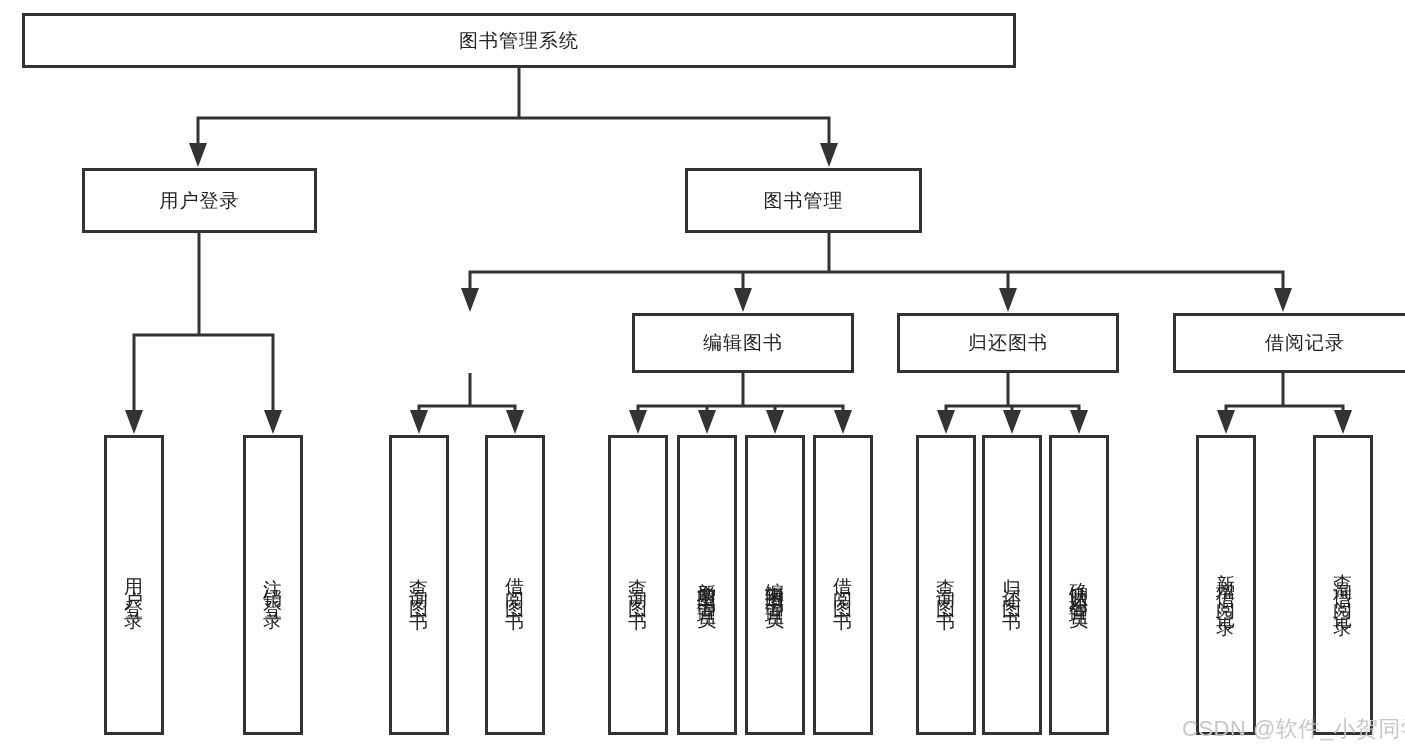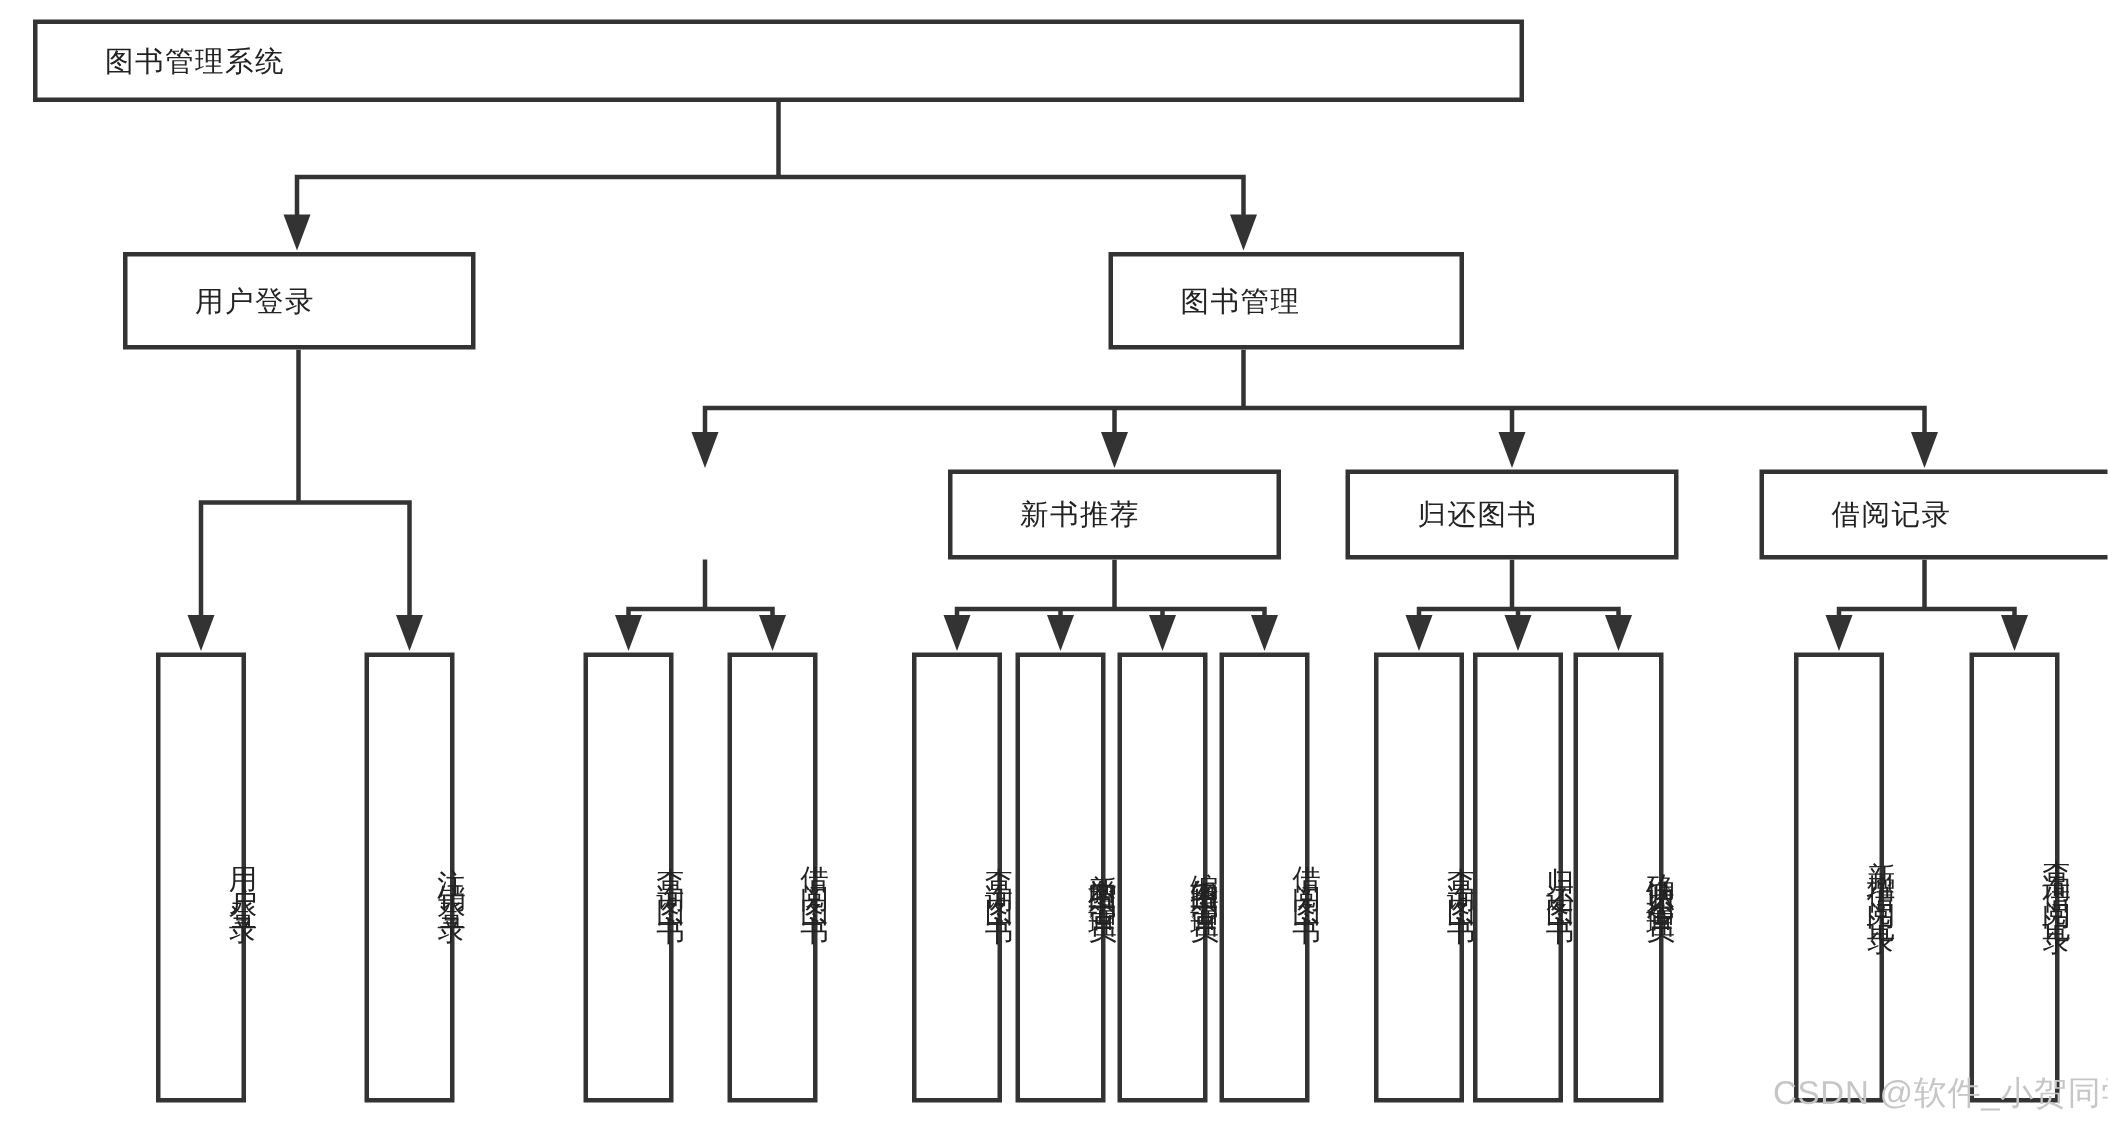--- a/index.html
+++ b/index.html
@@ -1,21 +1,21 @@
 <!DOCTYPE html>
 <html><head>
 <meta charset="utf-8">
 <style>
   html,body{margin:0;padding:0;background:#ffffff;}
   body{width:1405px;height:747px;position:relative;overflow:hidden;
        font-family:"Liberation Sans","DejaVu Sans",sans-serif;color:#222222;}
   #canvas{position:absolute;inset:0;width:1405px;height:747px;}
   svg.wires{position:absolute;left:0;top:0;z-index:1;}
   .box{position:absolute;box-sizing:border-box;background:#ffffff;border:3px solid #333333;
-       display:flex;align-items:center;justify-content:flex-start;z-index:2;padding-left:45px;}
+       display:flex;align-items:center;justify-content:center;z-index:2;}
   .hlabel{font-size:19px;letter-spacing:1px;color:#222222;white-space:nowrap;}
   .leaf .vlabel{writing-mode:vertical-rl;font-size:19px;letter-spacing:11px;color:#222222;
                 line-height:1;}
   .leaf.long .vlabel{letter-spacing:4px;}
   .leaf.med .vlabel{letter-spacing:9px;}
   #watermark{position:absolute;left:1182px;top:714px;z-index:6;font-size:22px;
              color:#c6c6c6;white-space:nowrap;letter-spacing:0.5px;}
 </style>
 </head>
 <body>
@@ -62,26 +62,26 @@
     </g>
   </svg>
 
   <div class="box" style="left:22px;top:13px;width:994px;height:55px">
     <span class="hlabel">图书管理系统</span>
   </div>
 
   <div class="box" style="left:82px;top:168px;width:235px;height:65px">
     <span class="hlabel">用户登录</span>
   </div>
-  <div class="box" style="left:739px;top:168px;width:237px;height:65px">
+  <div class="box" style="left:685px;top:168px;width:237px;height:65px">
     <span class="hlabel">图书管理</span>
   </div>
 
   <div class="box" style="left:632px;top:313px;width:222px;height:60px">
-    <span class="hlabel">新书推荐</span>
+    <span class="hlabel">编辑图书</span>
   </div>
   <div class="box" style="left:897px;top:313px;width:222px;height:60px">
     <span class="hlabel">归还图书</span>
   </div>
   <div class="box" style="left:1173px;top:313px;width:264px;height:60px">
     <span class="hlabel">借阅记录</span>
   </div>
 
   <div class="box leaf" style="left:104px;top:435px;width:60px;height:300px">
     <span class="vlabel">用户登录</span>

